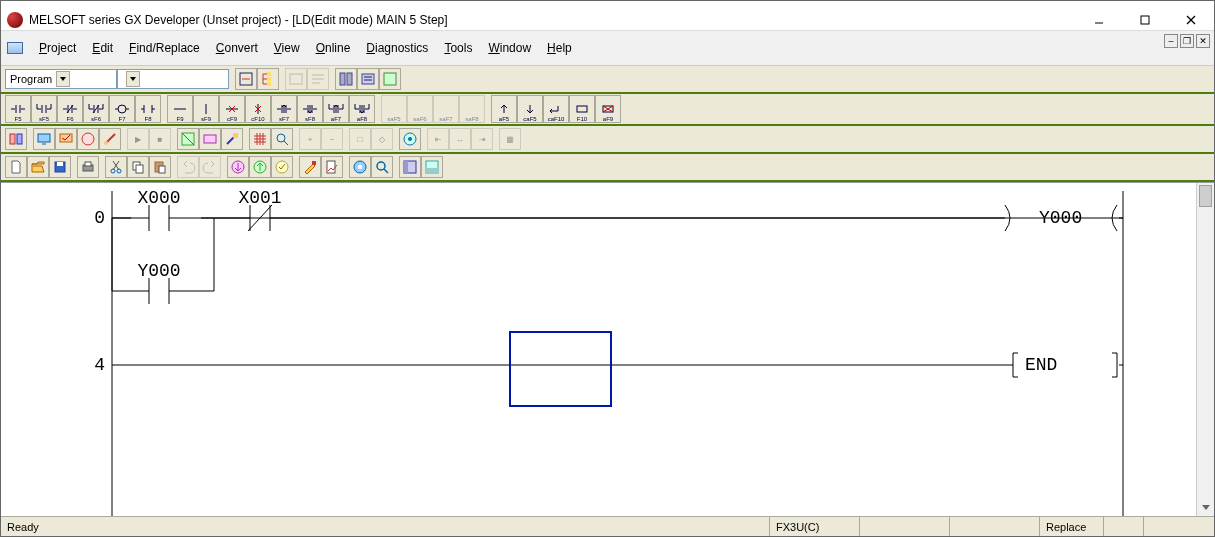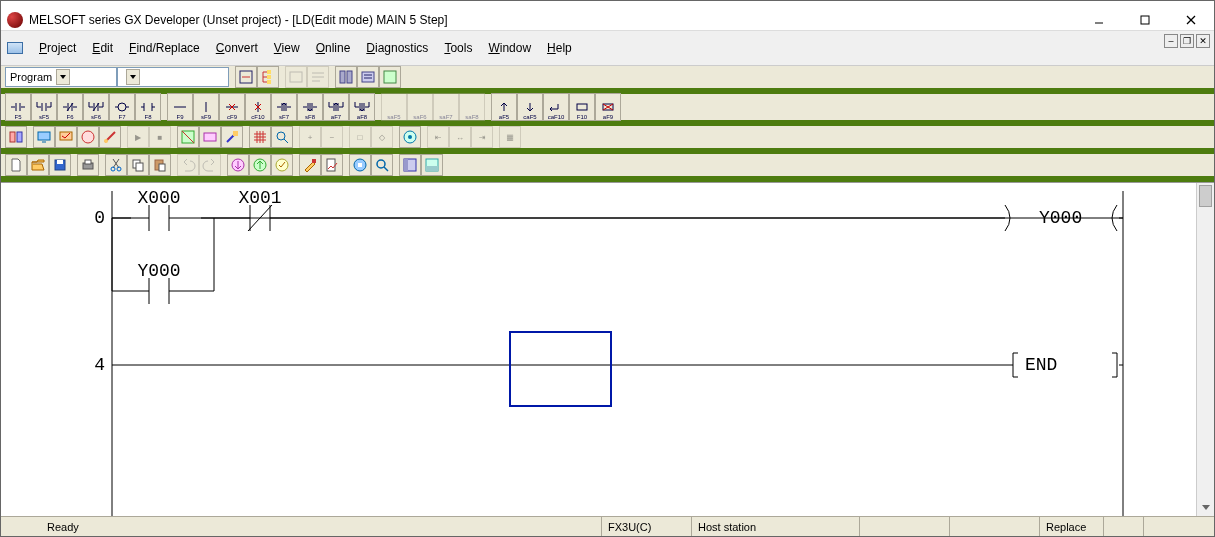--- a/index.html
+++ b/index.html
@@ -16,21 +16,21 @@
 
 
 .menubar { height: 22px; display: flex; align-items: center; padding: 17px 6px; background: #f0f0f0; border-bottom: 1px solid #ccc; position: relative; }
 .menubar .mdicon { width: 16px; height: 12px; border: 1px solid #3b6ea5; background: linear-gradient(#cfe3f7,#9cc1e8); margin-right: 8px; }
 .menubar .mitem { padding: 2px 8px; font-size: 12px; color: #000; }
 .menubar .mitem u { text-decoration: underline; }
 .menubar .mdictrls { position: absolute; right: 4px; top: 3px; display:flex; gap:2px; }
 .menubar .mdictrls span { width: 14px; height: 14px; border:1px solid #888; background:#eee; font-size:9px; display:flex; align-items:center; justify-content:center; }
 
 
-.toolbar { display:flex; align-items:center; background: #ece9d8; border-bottom: 6px solid #4d7c0f; padding: 2px 4px; gap: 0; height: 28px; }
+.toolbar { display:flex; align-items:center; background: #ece9d8; border-bottom: 2px solid #4d7c0f; padding: 2px 4px; gap: 0; height: 28px; }
 .toolsep { width:6px; }
 .tbtn { width: 24px; height: 24px; border: 1px solid #aca899; background: #ece9d8; display:flex; align-items:center; justify-content:center; position:relative; font-size:8px; color:#333; }
 .tbtn.disabled { opacity: .45; }
 .tbtn.small { width: 22px; height: 22px; }
 .tbtn svg { width: 16px; height: 16px; }
 .tbtn .sub { position:absolute; bottom:0; left:0; right:0; font-size:6px; line-height:6px; background:transparent; color:#004; text-align:center; }
 .combo { height: 20px; border:1px solid #7f9db9; background:#fff; display:flex; align-items:center; padding:0 2px 0 4px; font-size:11px; }
 .combo .arr { width:14px; height:16px; background:#ece9d8; border:1px solid #aca899; margin-left:4px; display:flex; align-items:center; justify-content:center; }
 .combo .arr:after { content:""; border-left:3px solid transparent; border-right:3px solid transparent; border-top:4px solid #000; }
 
@@ -45,21 +45,21 @@
 .vscroll .thumb { position:absolute; left:2px; right:2px; top:2px; height:22px; background:#cdcdcd; border:1px solid #a0a0a0; }
 .vscroll .arrow { position:absolute; left:0; right:0; height:18px; background:#f0f0f0; display:flex; align-items:center; justify-content:center; }
 .vscroll .arrow.bottom { bottom:0; }
 .vscroll .arrow:after { content:""; border-left:4px solid transparent; border-right:4px solid transparent; }
 .vscroll .arrow.top:after { border-bottom:5px solid #666; }
 .vscroll .arrow.bottom:after { border-top:5px solid #666; }
 
 
 .statusbar { height: 20px; border-top:1px solid #aca899; background:#ece9d8; display:flex; font-size:11px; }
 .statusbar .cell { border-right:1px solid #aca899; padding:2px 6px; display:flex; align-items:center; }
-.statusbar .grow { flex:1;margin-left:40px; }
+.statusbar .grow { flex:1; }
 
 
 .laddersvg { position:absolute; left:0; top:0; width:1197px; height:340px; }
 .mono { font-family: "Courier New", monospace; font-size: 18px; fill:#000; }
 .cursorbox { fill:none; stroke:#0018a8; stroke-width:2; }
 </style>
 </head>
 <body>
 
 <div class="window">
@@ -551,21 +551,20 @@
     <div class="vscroll">
       <div class="arrow top"></div>
       <div class="thumb"></div>
       <div class="arrow bottom"></div>
     </div>
   </div>
 
   <div class="statusbar">
     <div class="cell grow">Ready</div>
     <div class="cell" style="width:90px">FX3U(C)</div>
-    <div class="cell" style="width:168px">Host station</div>
     <div class="cell" style="width:90px"></div>
     <div class="cell" style="width:90px"></div>
     <div class="cell" style="width:64px">Replace</div>
     <div class="cell" style="width:40px"></div>
     <div class="cell" style="width:70px;border-right:none"></div>
   </div>
 
 </div>
 
 </body></html>

